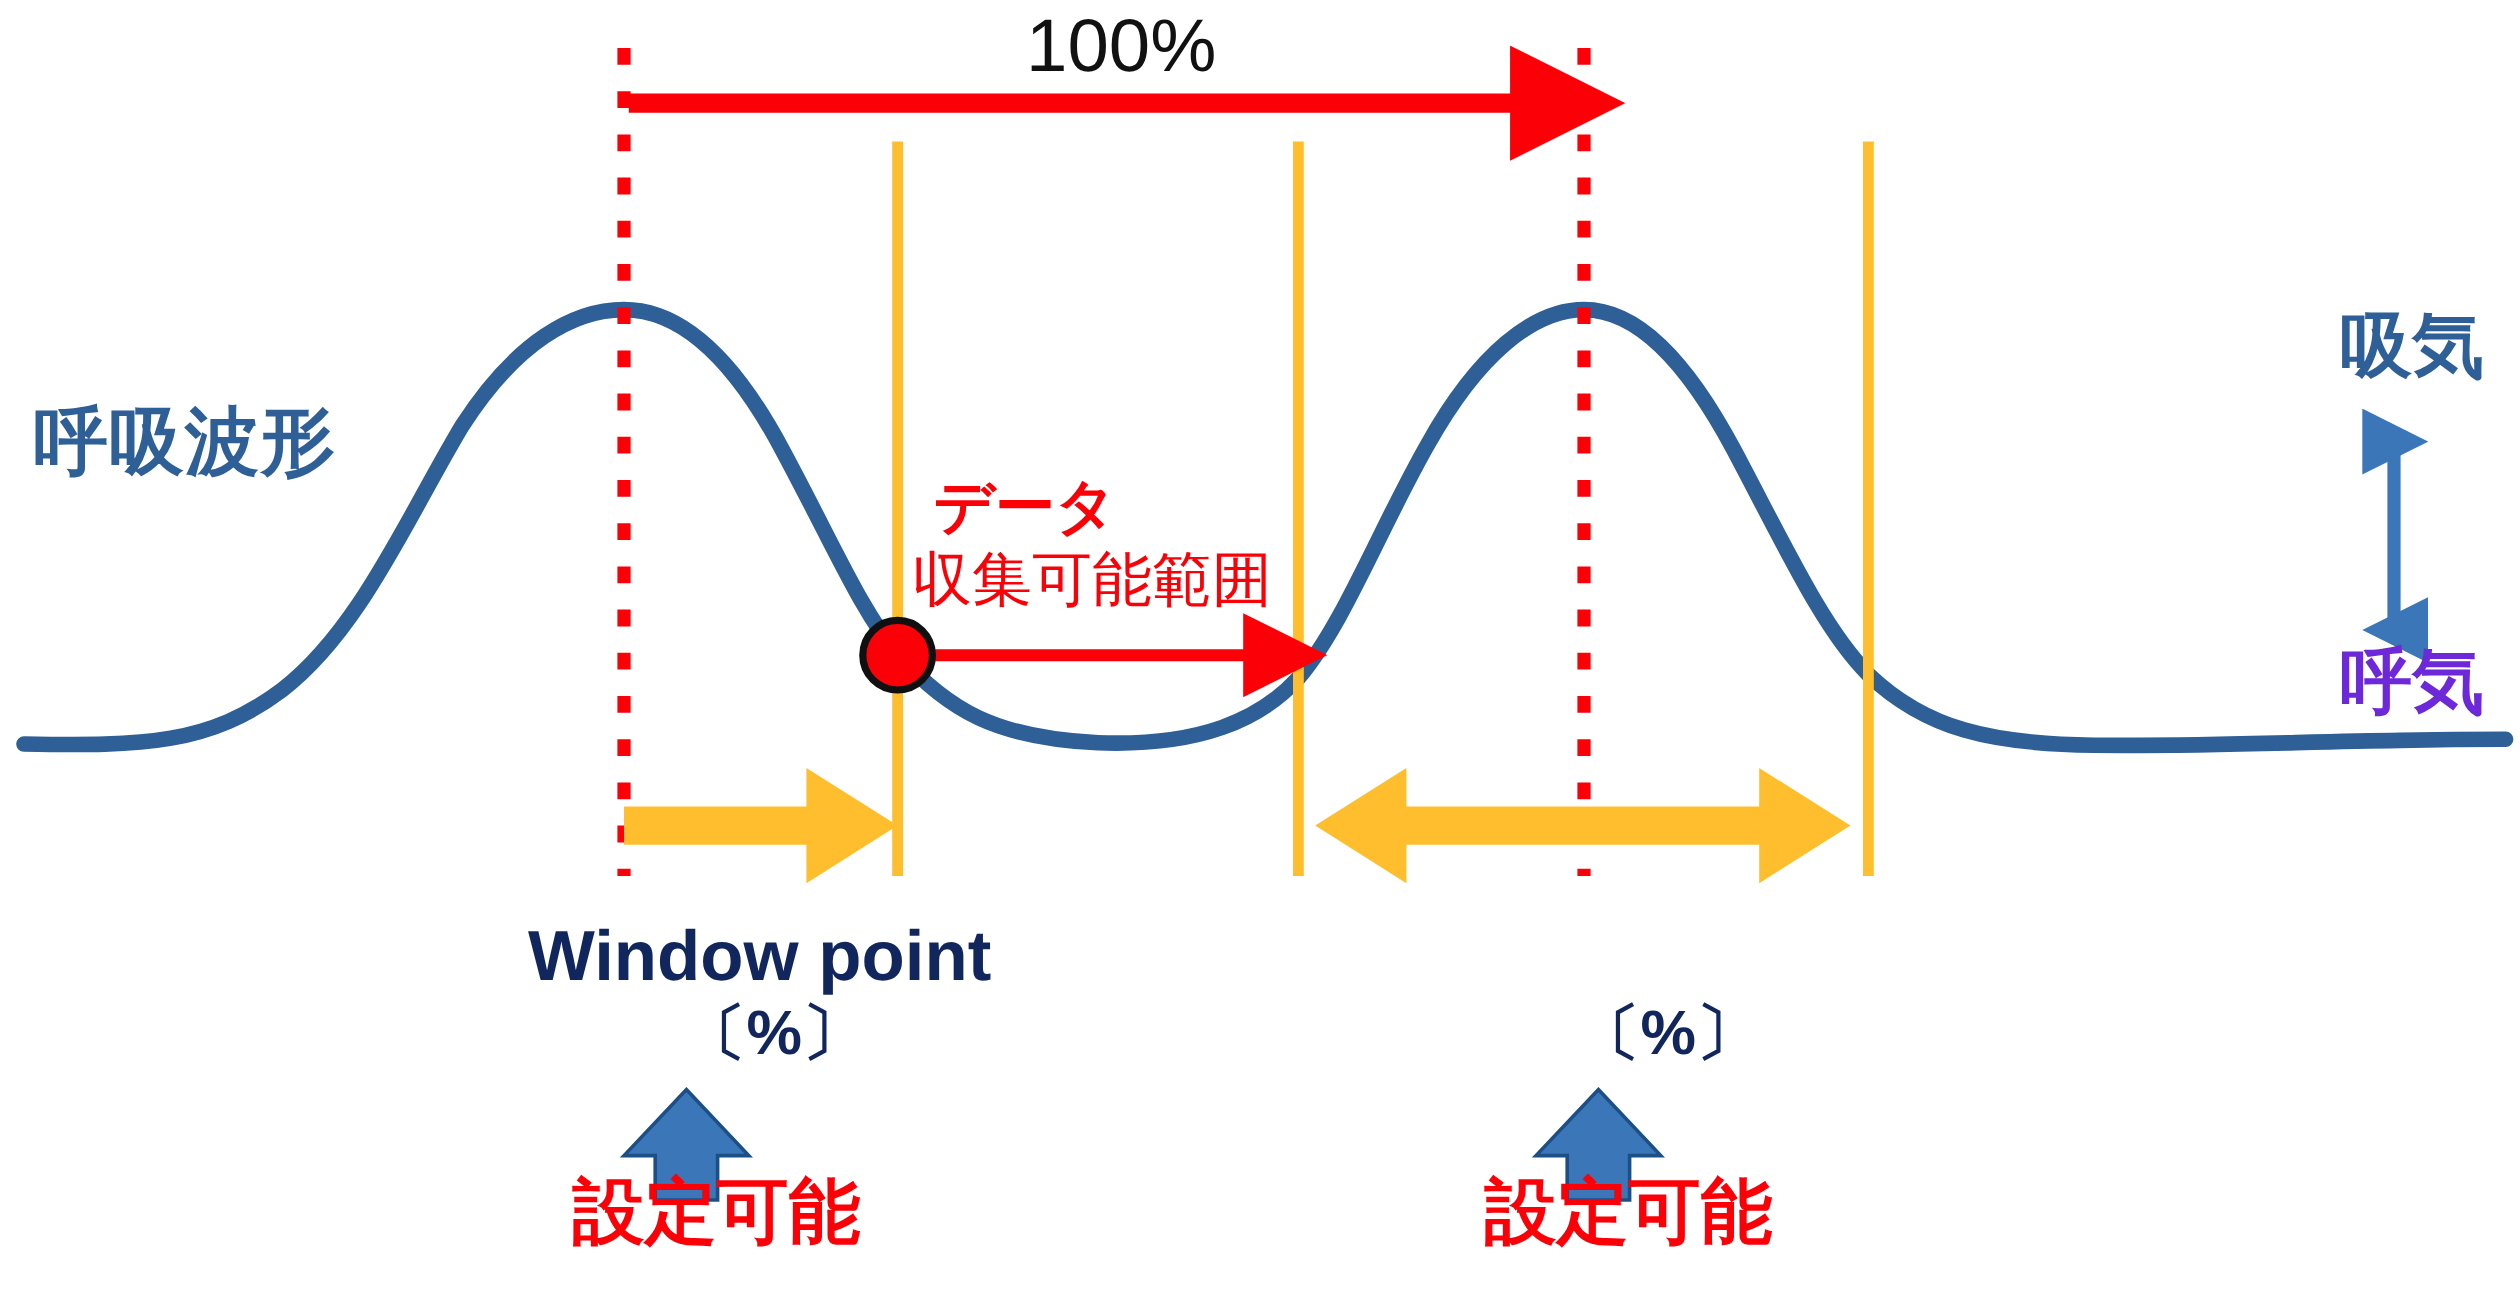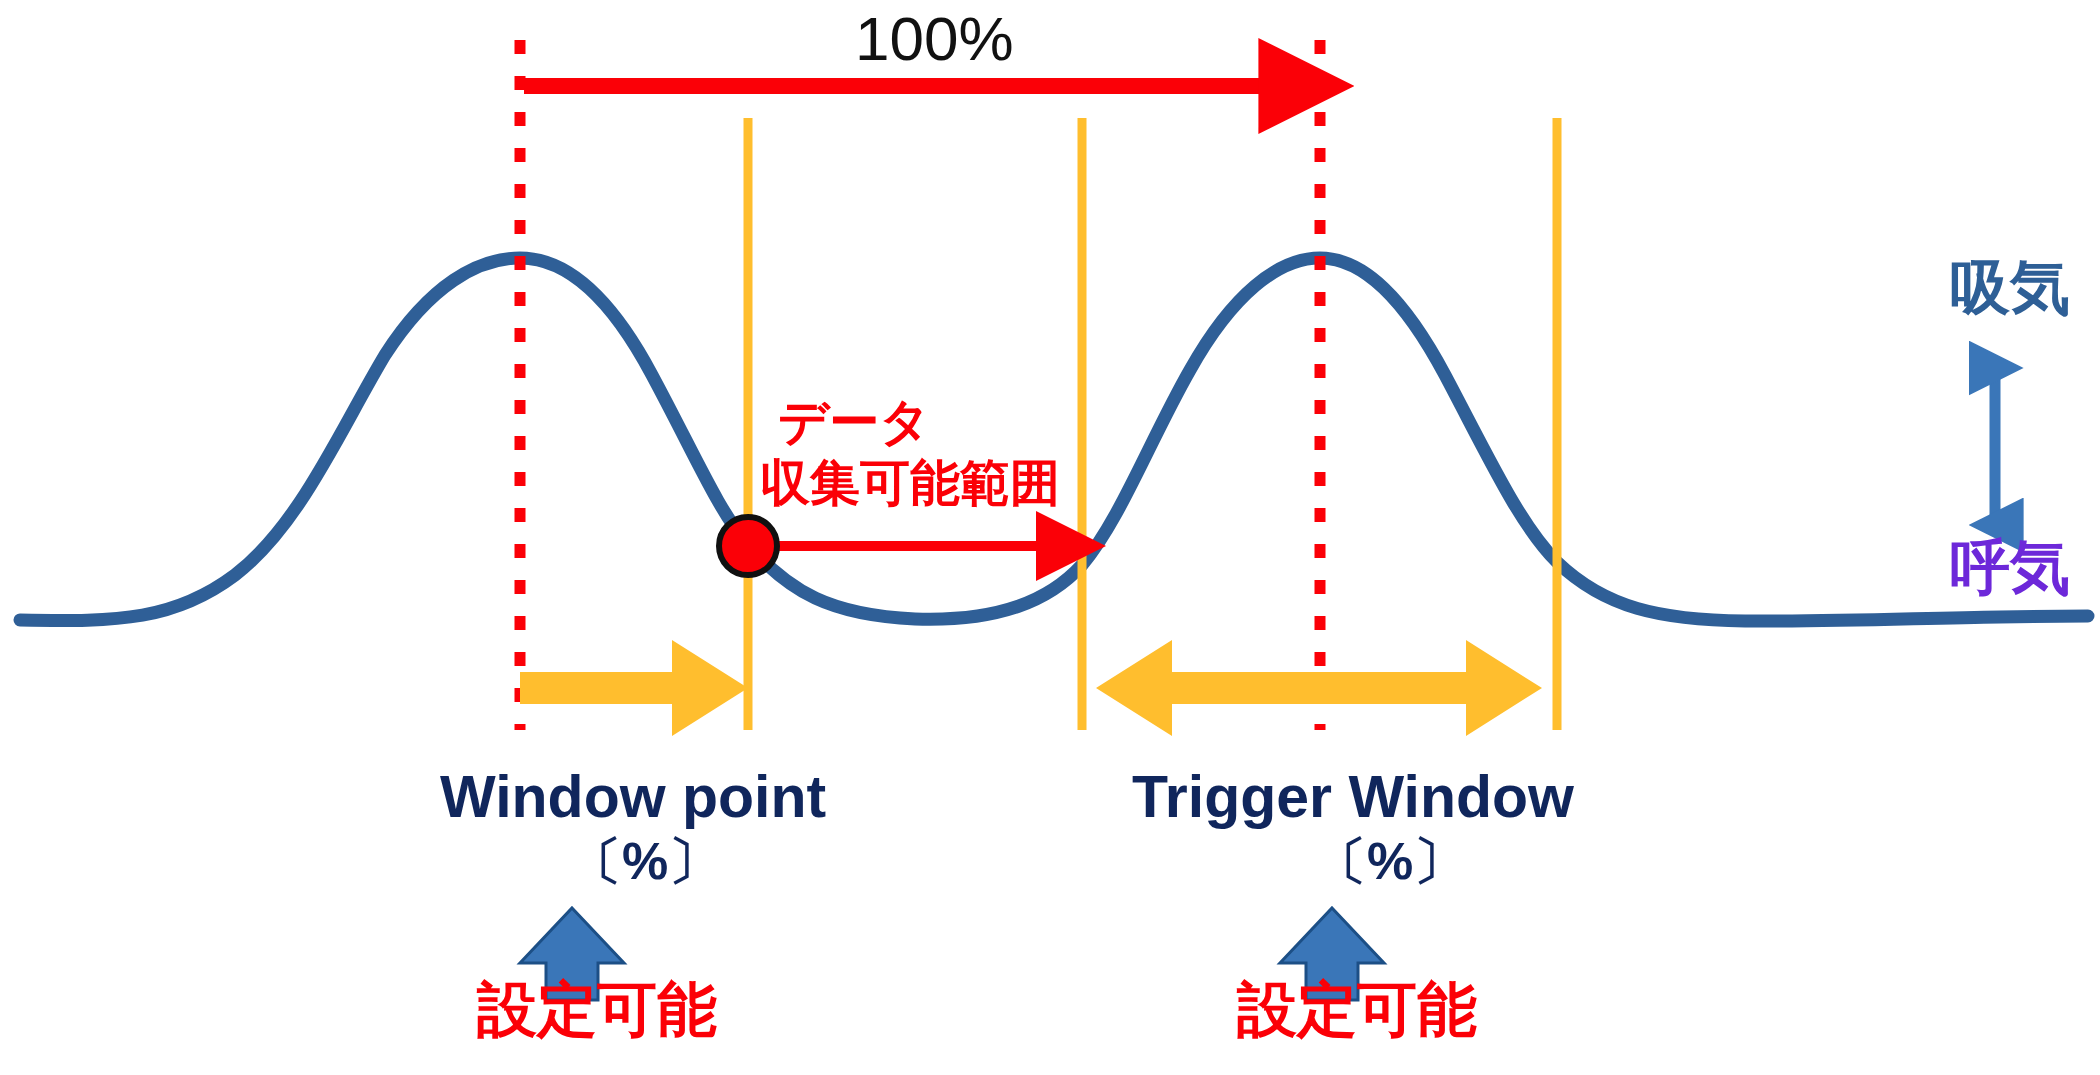--- a/index.html
+++ b/index.html
@@ -50,21 +50,21 @@
     font-size: 50px;
     color: #fb0007;
     font-weight: 700;
     text-align: center;
   }
   .label-data2 {
     left: 760px;
     top: 458px;
     font-size: 50px;
     color: #fb0007;
-    font-weight: 700;
+    font-weight: 400;
   }
   .label-trigger-point {
     left: 440px;
     top: 768px;
     font-size: 59px;
     color: #10265c;
     font-weight: 700;
   }
   .label-trigger-point-unit {
     left: 570px;
@@ -184,29 +184,29 @@
     <g>
       <polygon points="572,908 624,963 598,963 598,1000 546,1000 546,963 520,963" fill="#3a76b8" stroke="#1c4f86" stroke-width="3"></polygon>
       <polygon points="1332,908 1384,963 1358,963 1358,1000 1306,1000 1306,963 1280,963" fill="#3a76b8" stroke="#1c4f86" stroke-width="3"></polygon>
     </g>
 
     <g>
       <line x1="1995" y1="368" x2="1995" y2="525" stroke="#3a76b8" stroke-width="11" marker-start="url(#blueArrowUp)" marker-end="url(#blueArrowDown)"></line>
     </g>
   </svg>
 
+  <div class="txt label-waveform">呼吸波形</div>
   <div class="txt label-100">100%</div>
 
   <div class="txt label-data1">データ</div>
   <div class="txt label-data2">収集可能範囲</div>
 
   <div class="txt label-trigger-point">Window point</div>
   <div class="txt label-trigger-point-unit">〔%〕</div>
 
-  <div class="txt label-trigger-window">Trigger Window</div>
   <div class="txt label-trigger-window-unit">〔%〕</div>
 
   <div class="txt label-settable-left">設定可能</div>
   <div class="txt label-settable-right">設定可能</div>
 
   <div class="txt label-inhale">吸気</div>
   <div class="txt label-exhale">呼気</div>
 
 </div>
 

